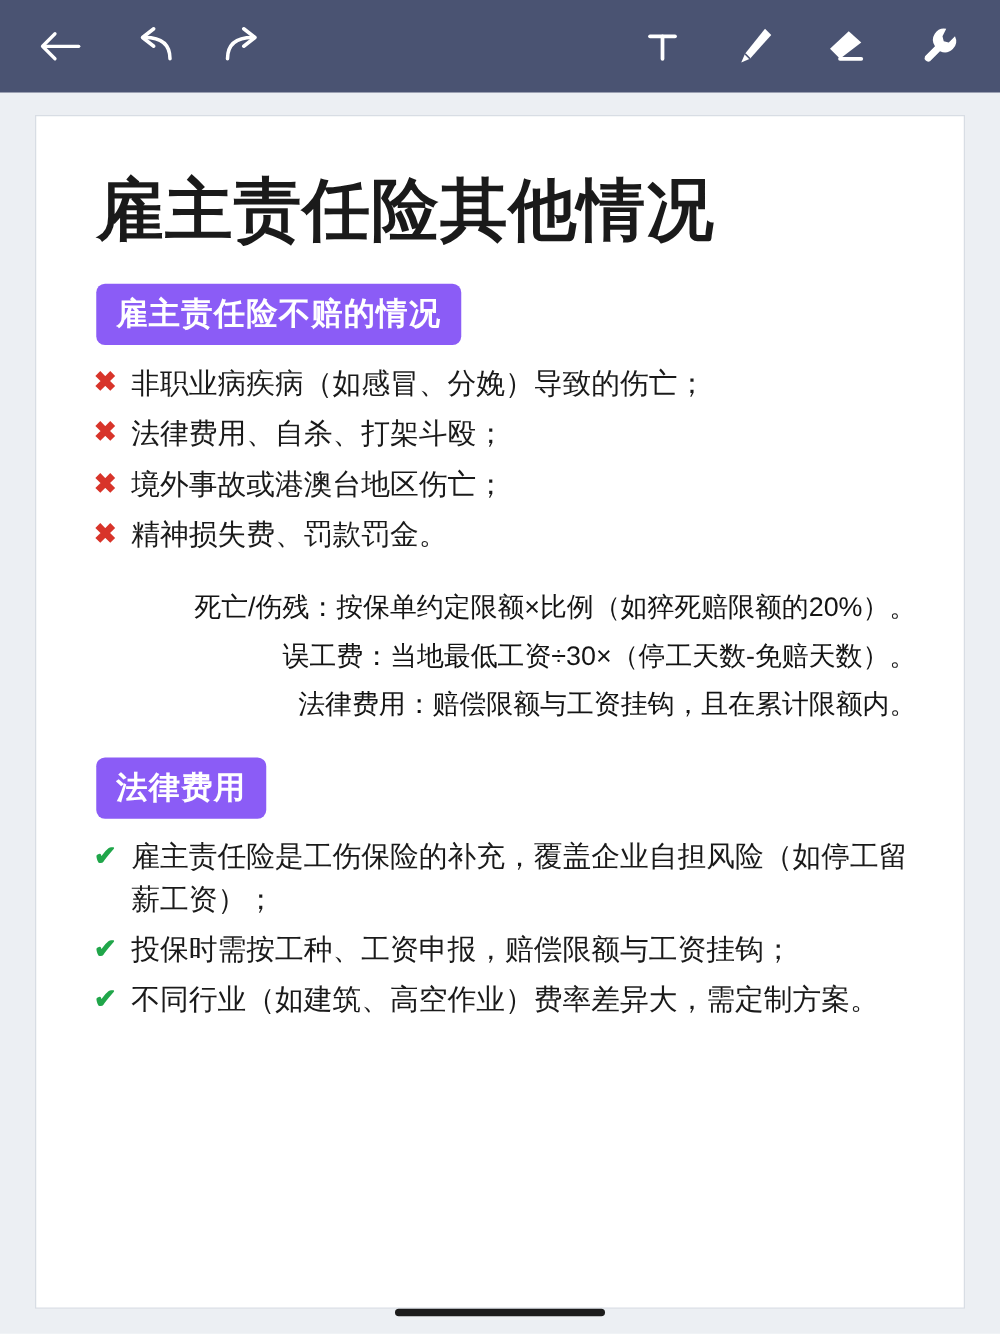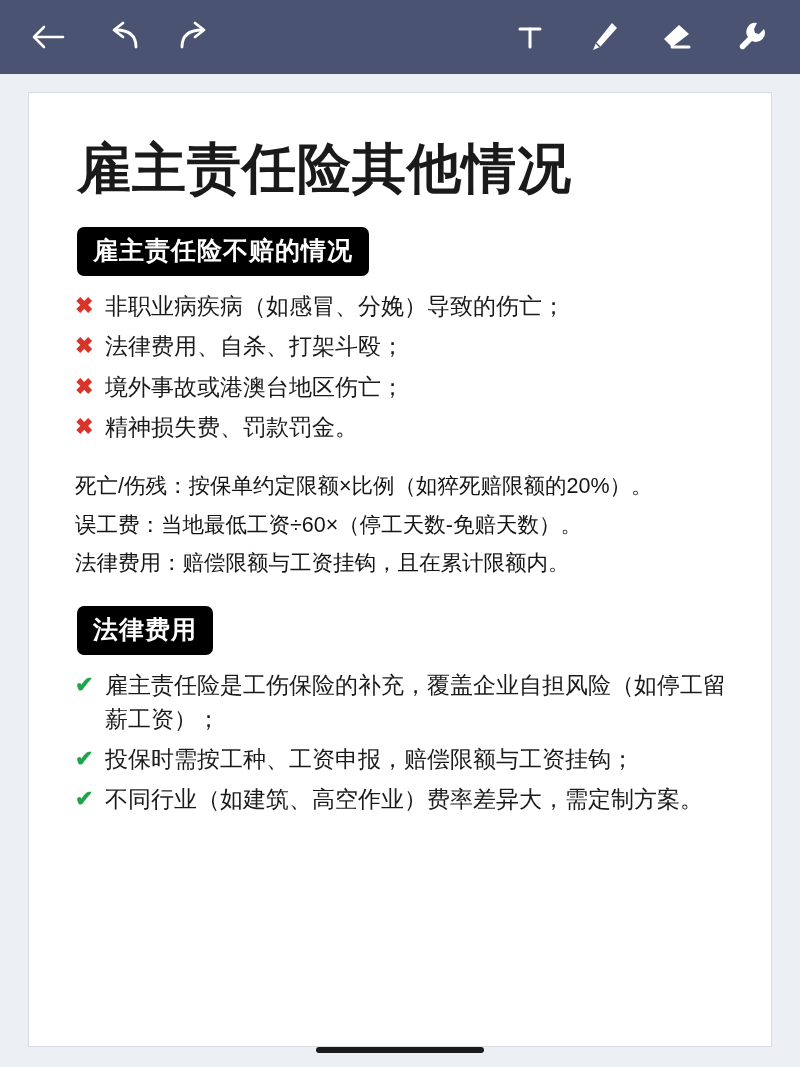--- a/index.html
+++ b/index.html
@@ -65,21 +65,21 @@
     font-weight: bold;
     color: #1a1a1a;
     letter-spacing: 1px;
     line-height: 1.15;
     margin: 14px 0 28px 14px;
     white-space: nowrap;
   }
 
   .section-chip {
     display: inline-block;
-    background: #000000;
+    background: #8b5cf6;
     color: #ffffff;
     font-size: 25px;
     font-weight: bold;
     padding: 7px 16px 9px 16px;
     border-radius: 7px;
     margin: 0 0 14px 14px;
     letter-spacing: 1px;
   }
 
   .bullet-list {
@@ -104,20 +104,21 @@
     line-height: 1.45;
   }
   .mark-x { color: #d8342a; }
   .mark-check { color: #20a64a; }
   .bullet-text { flex: 1 1 auto; }
 
   .para-list {
     margin: 0 0 26px 0;
     padding: 0 4px 0 12px;
     list-style: none;
+    text-align: right;
   }
   .para-item {
     font-size: 21.5px;
     color: #141414;
     line-height: 1.55;
     margin-bottom: 5px;
   }
 
   
   .home-bar {
@@ -205,21 +206,21 @@
       </li>
       <li class="bullet-item">
         <span class="bullet-mark mark-x">✖</span>
         <span class="bullet-text">精神损失费、罚款罚金。</span>
       </li>
     </ul>
 
     
     <ul class="para-list">
       <li class="para-item">死亡/伤残：按保单约定限额×比例（如猝死赔限额的20%）。</li>
-      <li class="para-item">误工费：当地最低工资÷60×（停工天数-免赔天数）。</li>
+      <li class="para-item">误工费：当地最低工资÷30×（停工天数-免赔天数）。</li>
       <li class="para-item">法律费用：赔偿限额与工资挂钩，且在累计限额内。</li>
     </ul>
 
     
     <div class="section-chip">法律费用</div>
     <ul class="bullet-list">
       <li class="bullet-item">
         <span class="bullet-mark mark-check">✔</span>
         <span class="bullet-text">雇主责任险是工伤保险的补充，覆盖企业自担风险（如停工留薪工资）；</span>
       </li>

